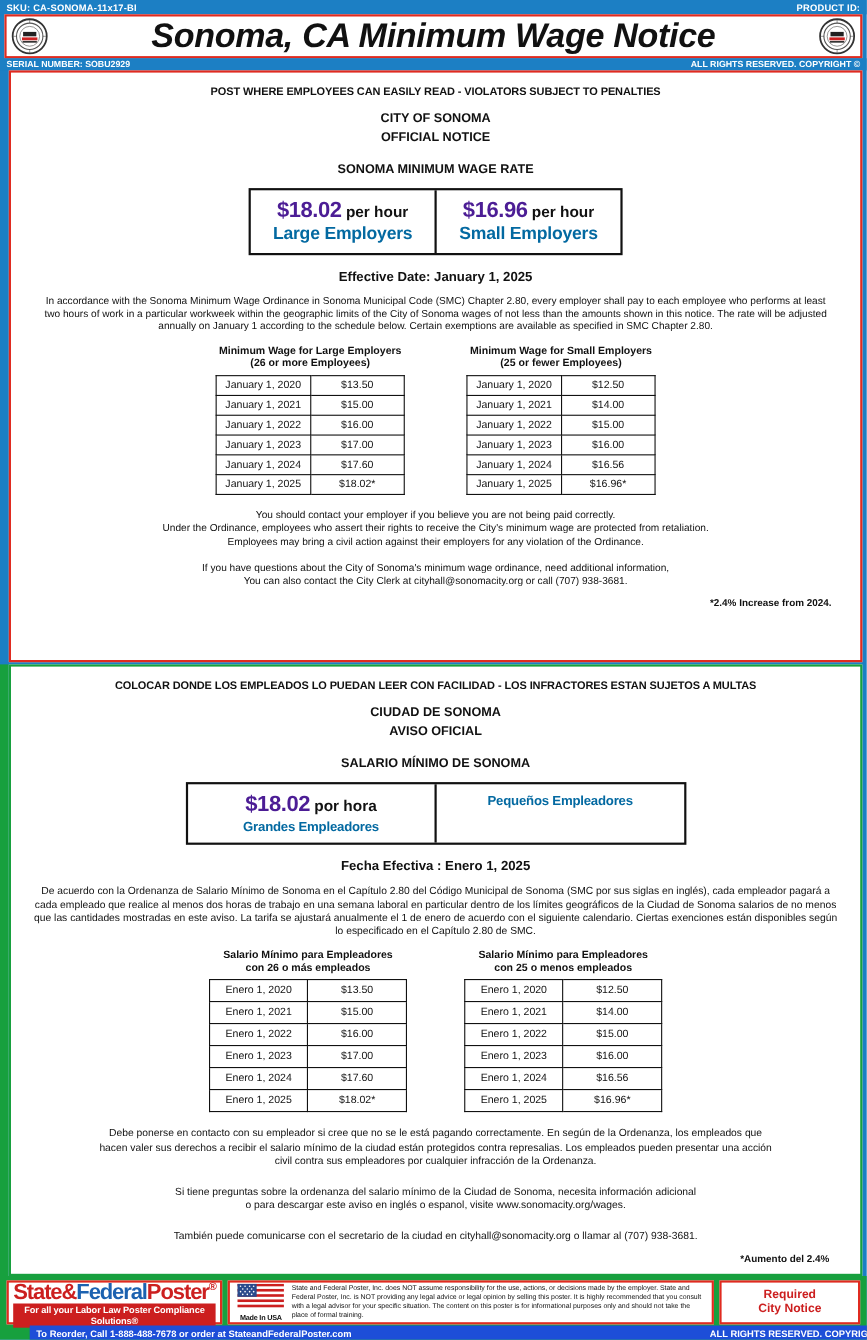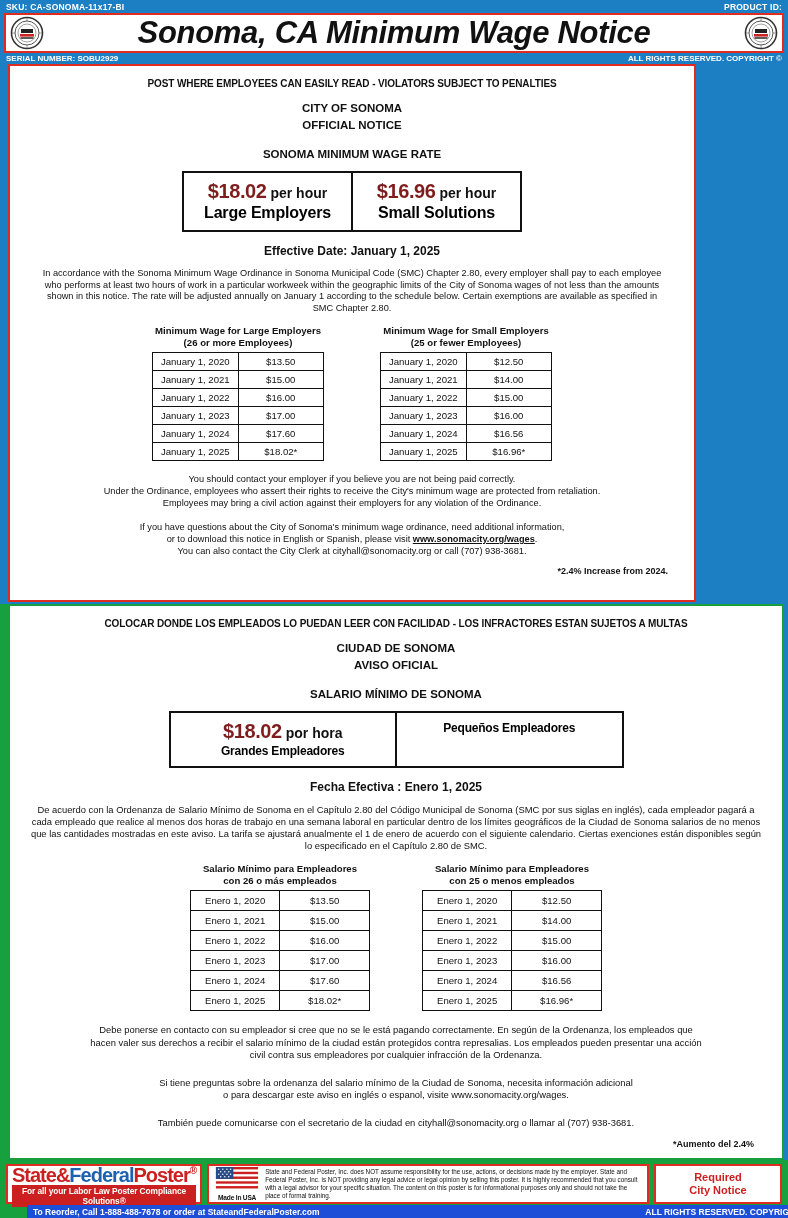--- a/index.html
+++ b/index.html
@@ -41,21 +41,21 @@
     position:absolute;left:0;top:53px;width:788px;height:11px;
     background:#1c7fc4;color:#ffffff;
     font-size:8px;font-weight:bold;
     display:flex;align-items:center;justify-content:space-between;
     padding:0 6px;box-sizing:border-box;
   }
 
   
   .en-strip{position:absolute;left:0;top:64px;width:8px;height:538px;background:#1c7fc4;}
   .panel-en{
-    position:absolute;left:8px;top:64px;width:688px;height:538px;
+    position:absolute;left:8px;top:64px;width:776px;height:538px;
     background:#ffffff;border:2px solid #e02b20;box-sizing:border-box;
     padding:8px 14px 0 14px;
   }
   .es-strip{position:absolute;left:0;top:604px;width:8px;height:556px;background:#17a03e;}
   .panel-es{
     position:absolute;left:8px;top:604px;width:776px;height:556px;
     background:#ffffff;border:2px solid #17a03e;box-sizing:border-box;
     padding:8px 14px 0 14px;
   }
 
@@ -66,23 +66,23 @@
 
   
   .wagebox{
     margin:11px auto 0 auto;display:flex;border:2px solid #111;width:340px;box-sizing:border-box;
   }
   .wagebox.es{width:455px;}
   .wagecell{
     flex:1 1 0;padding:7px 6px 8px 6px;text-align:center;box-sizing:border-box;
   }
   .wagecell + .wagecell{border-left:2px solid #111;}
-  .wamt{font-size:20px;font-weight:bold;color:#7f1d1d;letter-spacing:-.4px;}
+  .wamt{font-size:20px;font-weight:bold;color:#4c1d95;letter-spacing:-.4px;}
   .wper{font-size:14px;font-weight:bold;color:#111;}
-  .wwho{font-size:16px;font-weight:bold;color:#000000;margin-top:1px;letter-spacing:-.2px;}
+  .wwho{font-size:16px;font-weight:bold;color:#0369a1;margin-top:1px;letter-spacing:-.2px;}
   .wagebox.es .wamt{font-size:20px;}
   .wagebox.es .wwho{font-size:12px;}
 
   .eff-date{text-align:center;font-size:12px;font-weight:bold;color:#111;margin-top:12px;}
 
   .para{
     text-align:center;font-size:9.2px;line-height:11.5px;color:#111;margin-top:10px;
     padding:0 14px;
   }
   .para.es{font-size:9.4px;line-height:12px;padding:0 6px;}
@@ -212,21 +212,21 @@
     <div class="city-line2">OFFICIAL NOTICE</div>
     <div class="rate-head">SONOMA MINIMUM WAGE RATE</div>
 
     <div class="wagebox">
       <div class="wagecell">
         <div><span class="wamt">$18.02</span><span class="wper"> per hour</span></div>
         <div class="wwho">Large Employers</div>
       </div>
       <div class="wagecell">
         <div><span class="wamt">$16.96</span><span class="wper"> per hour</span></div>
-        <div class="wwho">Small Solutions</div>
+        <div class="wwho">Small Employers</div>
       </div>
     </div>
 
     <div class="eff-date">Effective Date: January 1, 2025</div>
     <div class="para">In accordance with the Sonoma Minimum Wage Ordinance in Sonoma Municipal Code (SMC) Chapter 2.80, every employer shall pay to each employee who performs at least two hours of work in a particular workweek within the geographic limits of the City of Sonoma wages of not less than the amounts shown in this notice. The rate will be adjusted annually on January 1 according to the schedule below. Certain exemptions are available as specified in SMC Chapter 2.80.</div>
 
     <div class="tables">
       <div class="tblwrap">
         <div class="tbl-title">
           <div>Minimum Wage for Large Employers</div>
@@ -298,21 +298,20 @@
     </div>
 
     <div class="tailtext">
       <div>You should contact your employer if you believe you are not being paid correctly.</div>
       <div>Under the Ordinance, employees who assert their rights to receive the City's minimum wage are protected from retaliation.</div>
       <div>Employees may bring a civil action against their employers for any violation of the Ordinance.</div>
     </div>
 
     <div class="tailtext tailgap">
       <div>If you have questions about the City of Sonoma's minimum wage ordinance, need additional information,</div>
-      <div><span>or to download this notice in English or Spanish, please visit </span><a class="link" href="#">www.sonomacity.org/wages</a><span>.</span></div>
       <div>You can also contact the City Clerk at cityhall@sonomacity.org or call (707) 938-3681.</div>
     </div>
 
     <div class="note-right">*2.4% Increase from 2024.</div>
   </div>
 
   <div class="es-strip"></div>
   <div class="panel-es">
 
     <div class="post-line">COLOCAR DONDE LOS EMPLEADOS LO PUEDAN LEER CON FACILIDAD - LOS INFRACTORES ESTAN SUJETOS A MULTAS</div>

